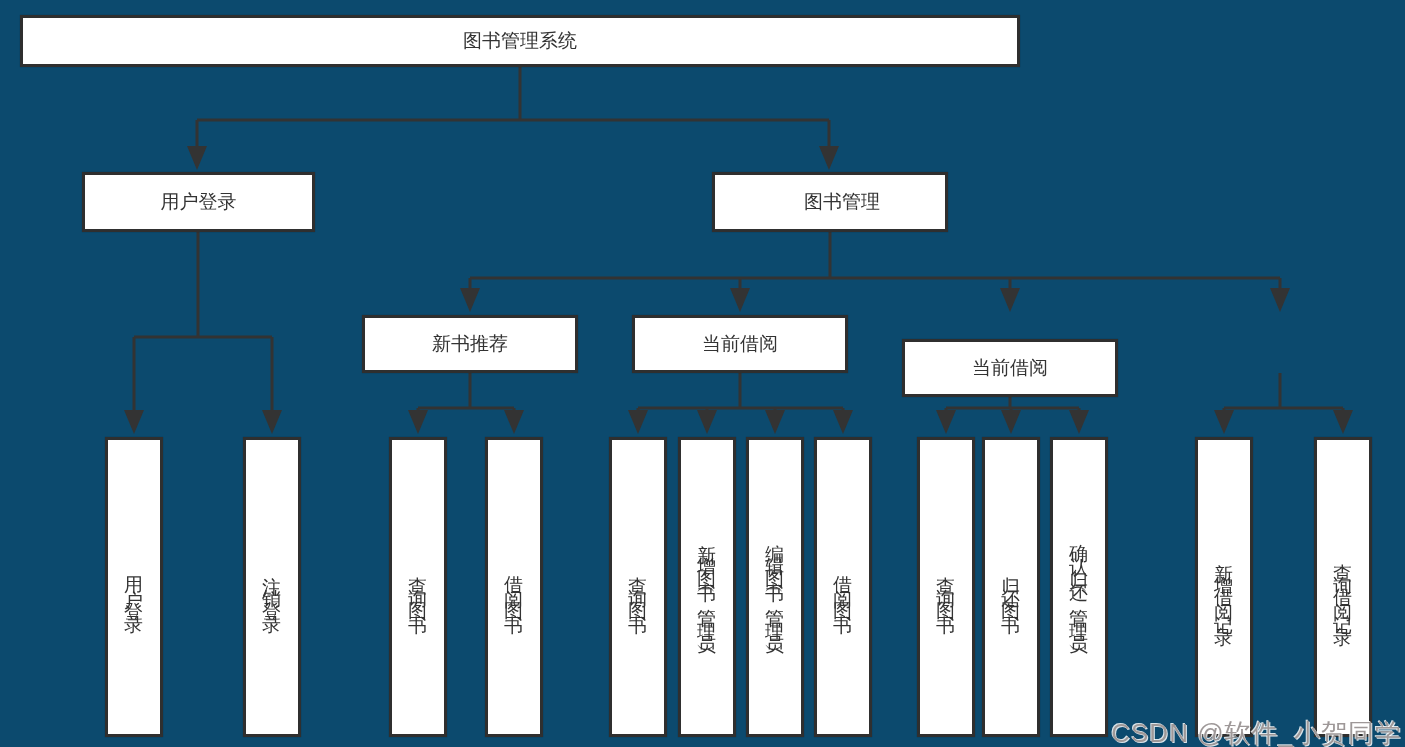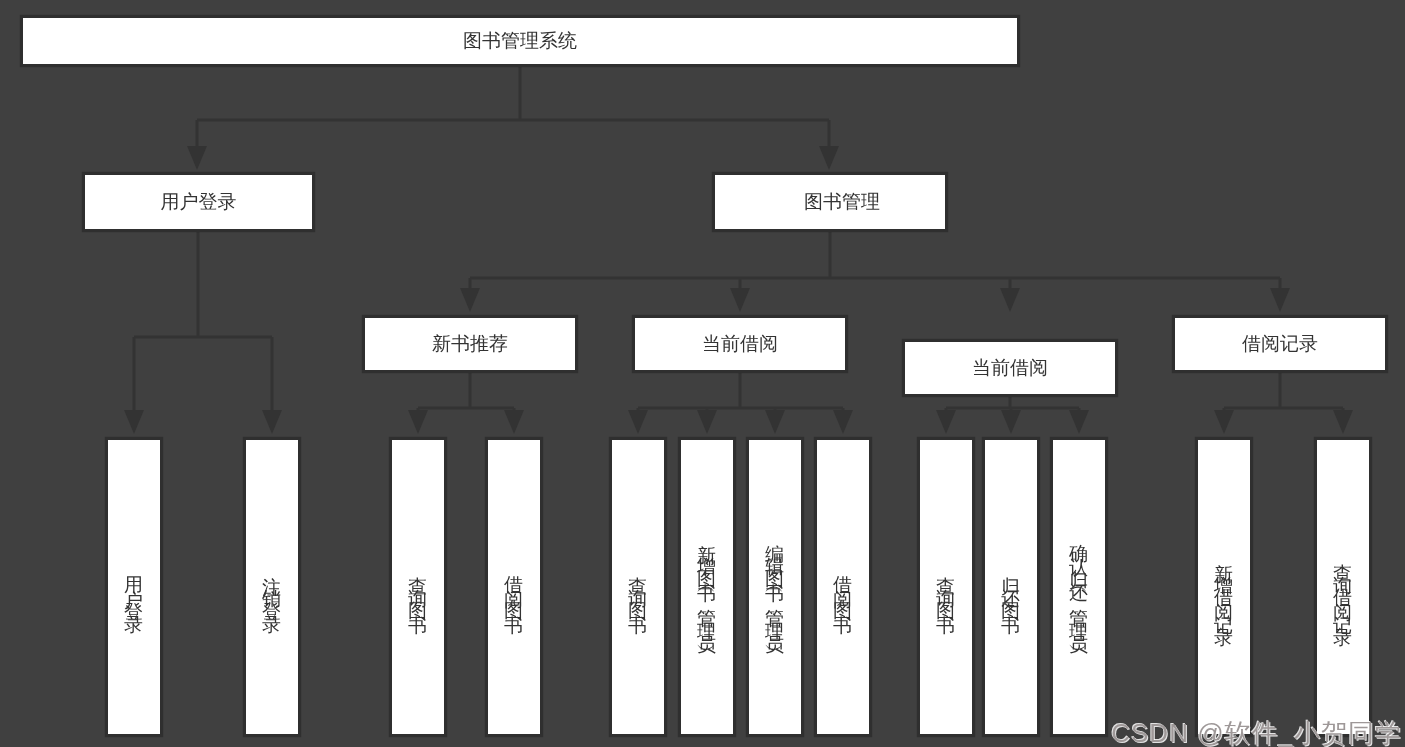--- a/index.html
+++ b/index.html
@@ -1,20 +1,20 @@
 <!DOCTYPE html>
 <html><head>
 <meta charset="utf-8">
 <style>
   html, body { margin: 0; padding: 0; background: #ffffff; }
   #canvas {
     position: relative;
     width: 1405px;
     height: 747px;
-    background: #404040;
+    background: #0c4a6e;
     font-family: "Liberation Sans", "DejaVu Sans", sans-serif;
     overflow: hidden;
   }
   #connectors {
     position: absolute;
     left: 0; top: 0;
     width: 1405px; height: 747px;
   }
   .node {
     position: absolute;
@@ -129,21 +129,20 @@
   </svg>
 
   <div class="node node-root">图书管理系统</div>
 
   <div class="node node-l2a">用户登录</div>
   <div class="node node-l2b">图书管理</div>
 
   <div class="node node-l3 l3-rec">新书推荐</div>
   <div class="node node-l3 l3-bb">当前借阅</div>
   <div class="node node-l3 l3-cb">当前借阅</div>
-  <div class="node node-l3 l3-br">借阅记录</div>
 
   <div class="node leaf leaf-1">用户登录</div>
   <div class="node leaf leaf-2">注销登录</div>
 
   <div class="node leaf leaf-3">查询图书</div>
   <div class="node leaf leaf-4">借阅图书</div>
 
   <div class="node leaf leaf-5">查询图书</div>
   <div class="node leaf leaf-6">新增图书（管理员）</div>
   <div class="node leaf leaf-7">编辑图书（管理员）</div>

